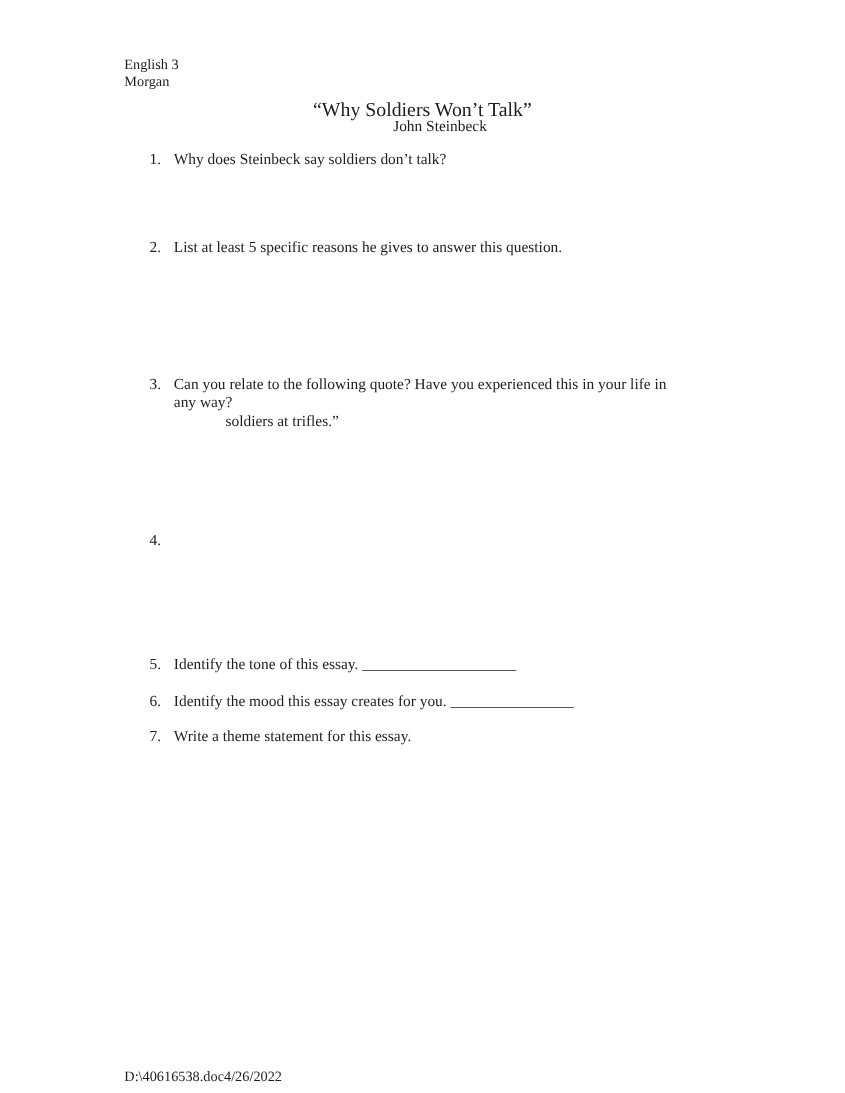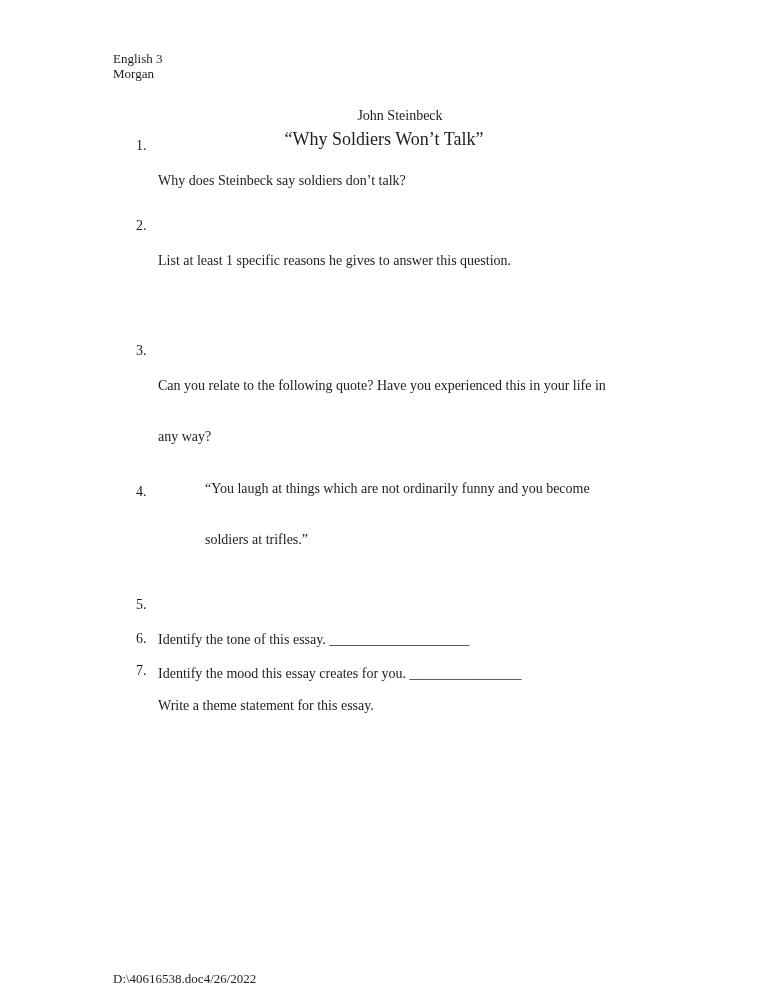--- a/index.html
+++ b/index.html
@@ -20,42 +20,41 @@
     line-height: 14.5px;
   }
   .title {
     position: absolute;
     left: 0;
     top: 89px;
     width: 768px;
     text-align: center;
     font-size: 18px;
     line-height: 20px;
-    margin-top: 40px;
   }
   .subtitle {
     position: absolute;
     left: 16px;
     top: 108px;
     width: 768px;
     text-align: center;
     font-size: 14px;
     line-height: 16px;
   }
   .q {
     position: absolute;
     left: 136px;
     width: 560px;
     display: flex;
     font-size: 14px;
     line-height: 16.4px;
   }
   .num { flex: 0 0 22px; }
   .qbody { flex: 1 1 auto; }
-  .line { display: block; white-space: nowrap; margin-top: 35px; }
+  .line { display: block; white-space: nowrap; }
   .quote { margin-left: 47px; }
   .footer {
     position: absolute;
     left: 113px;
     top: 971px;
     font-size: 13px;
   }
 </style>
 </head>
 <body>
@@ -73,31 +72,30 @@
   <div class="q" style="top:138px">
     <span class="num">1.</span>
     <div class="qbody">
       <span class="line">Why does Steinbeck say soldiers don’t talk?</span>
     </div>
   </div>
 
   <div class="q" style="top:218px">
     <span class="num">2.</span>
     <div class="qbody">
-      <span class="line">List at least 1 specific reasons he gives to answer this question.</span>
+      <span class="line">List at least 5 specific reasons he gives to answer this question.</span>
     </div>
   </div>
 
   <div class="q" style="top:343px">
     <span class="num">3.</span>
     <div class="qbody">
       <span class="line">Can you relate to the following quote? Have you experienced this in your life in</span>
       <span class="line">any way?</span>
       <div class="quote">
-        <span class="line">“You laugh at things which are not ordinarily funny and you become</span>
         <span class="line">soldiers at trifles.”</span>
       </div>
     </div>
   </div>
 
   <div class="q" style="top:484px">
     <span class="num">4.</span>
     <div class="qbody">
     </div>
   </div>

